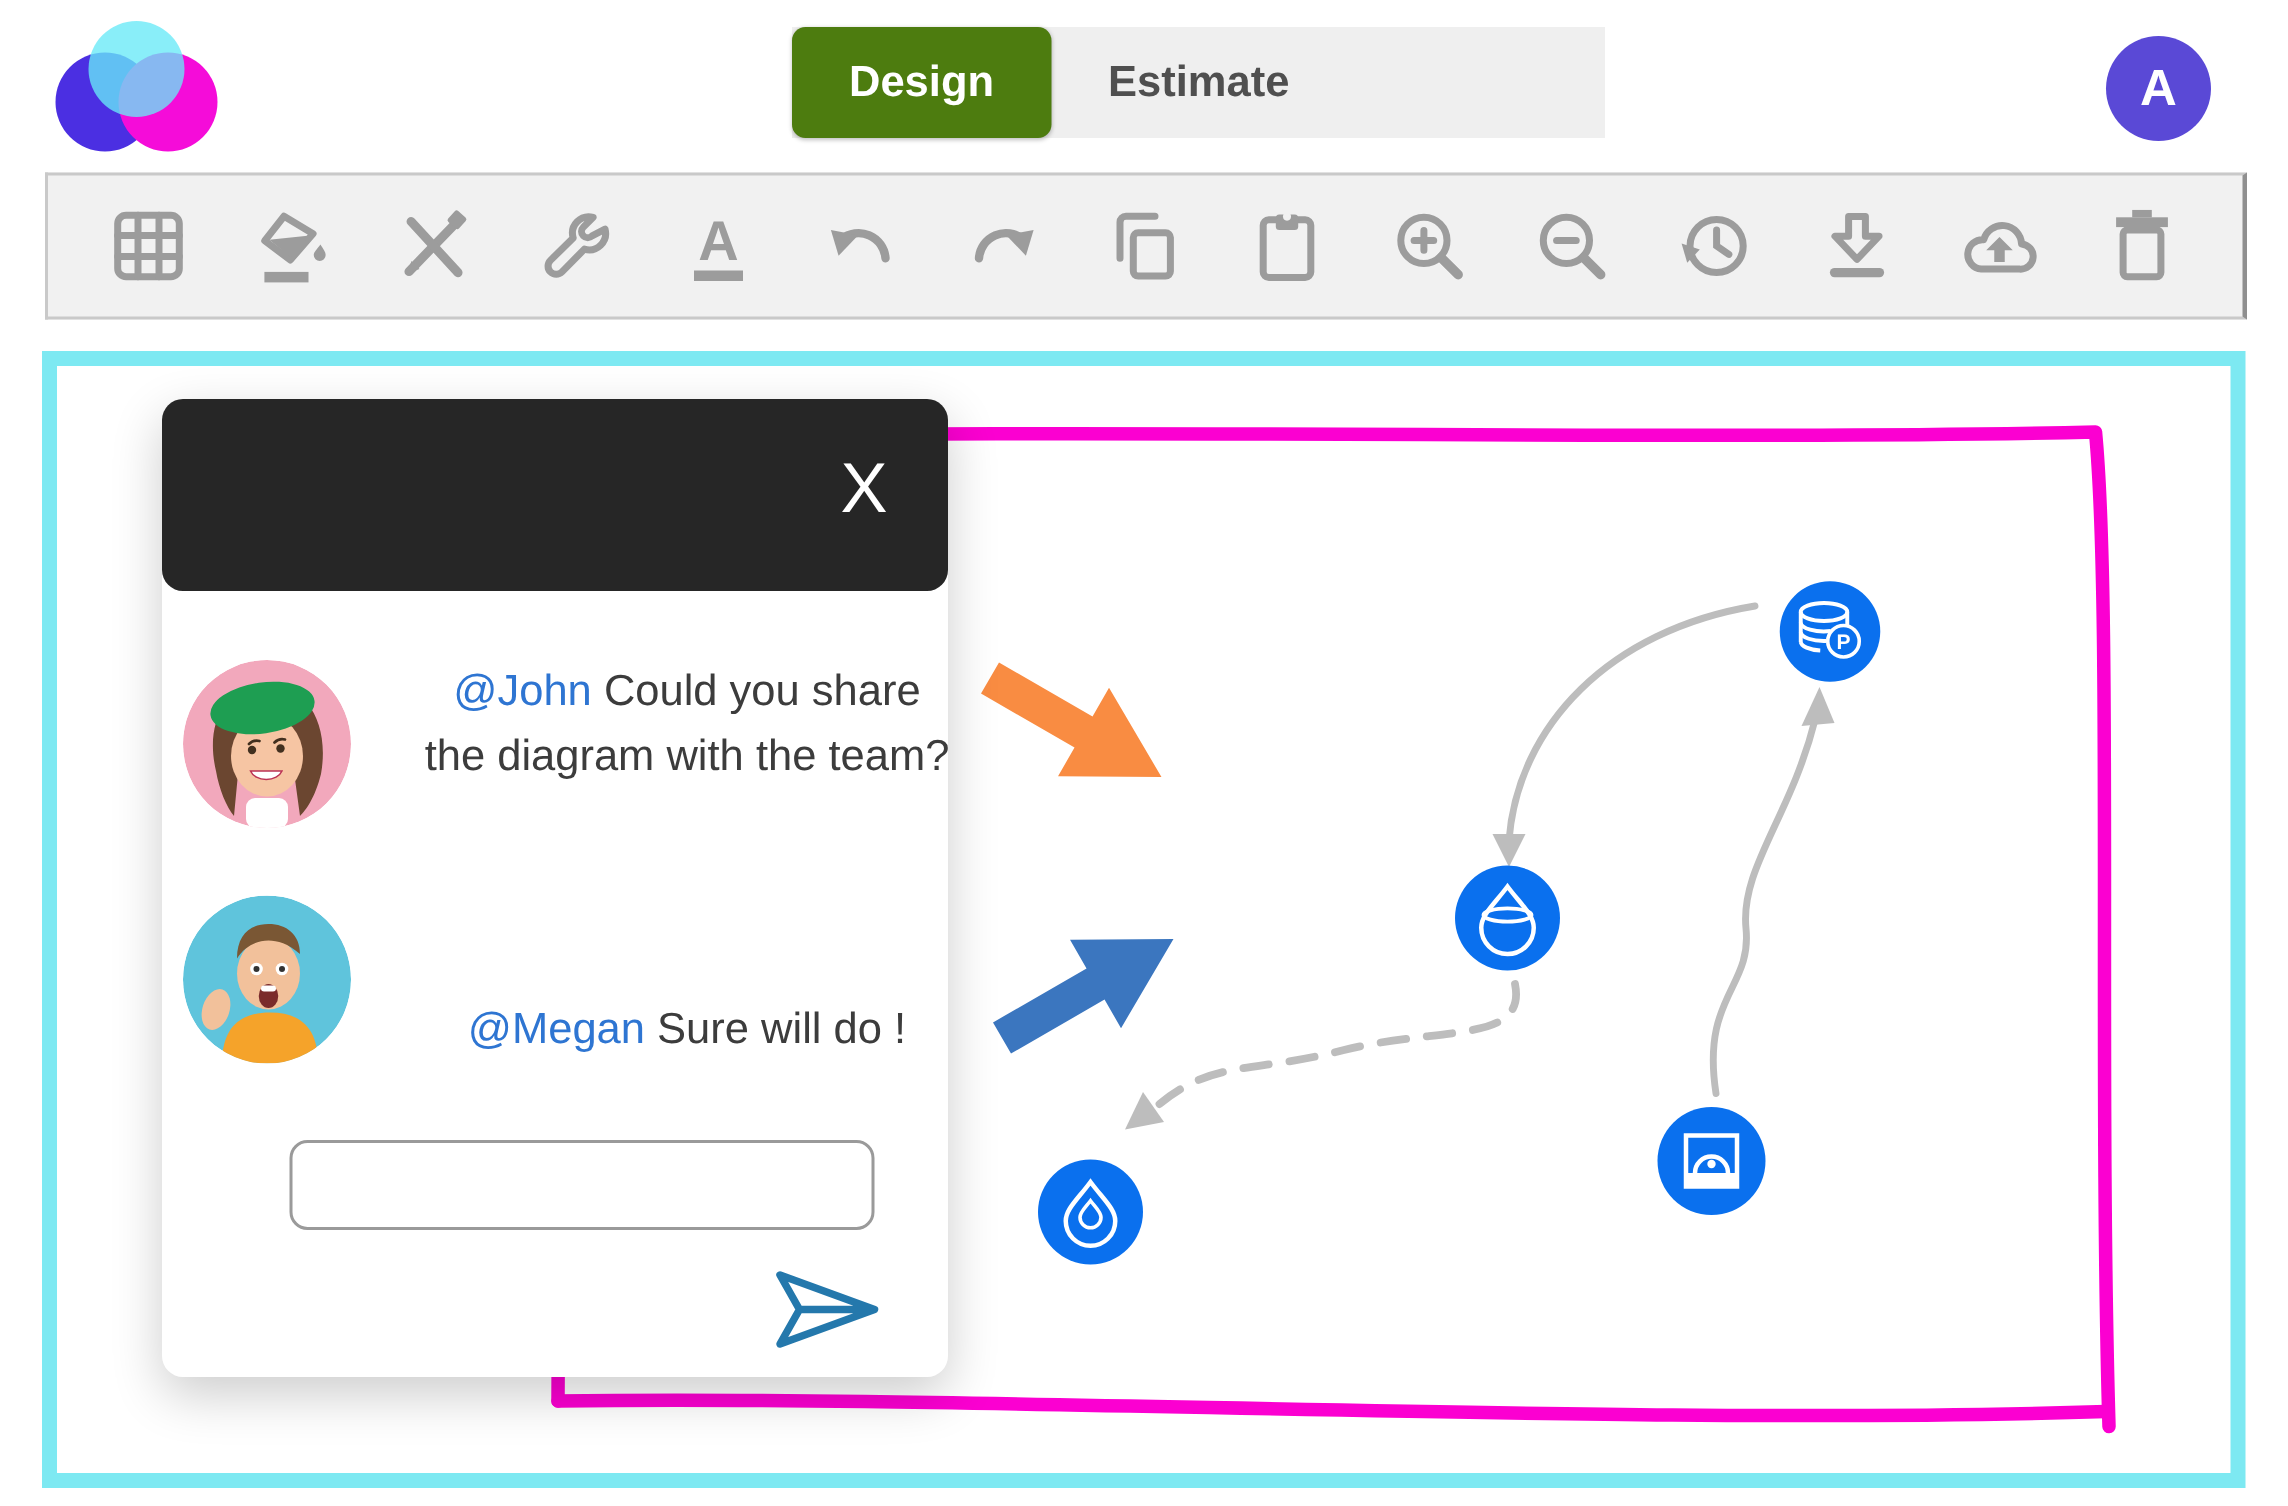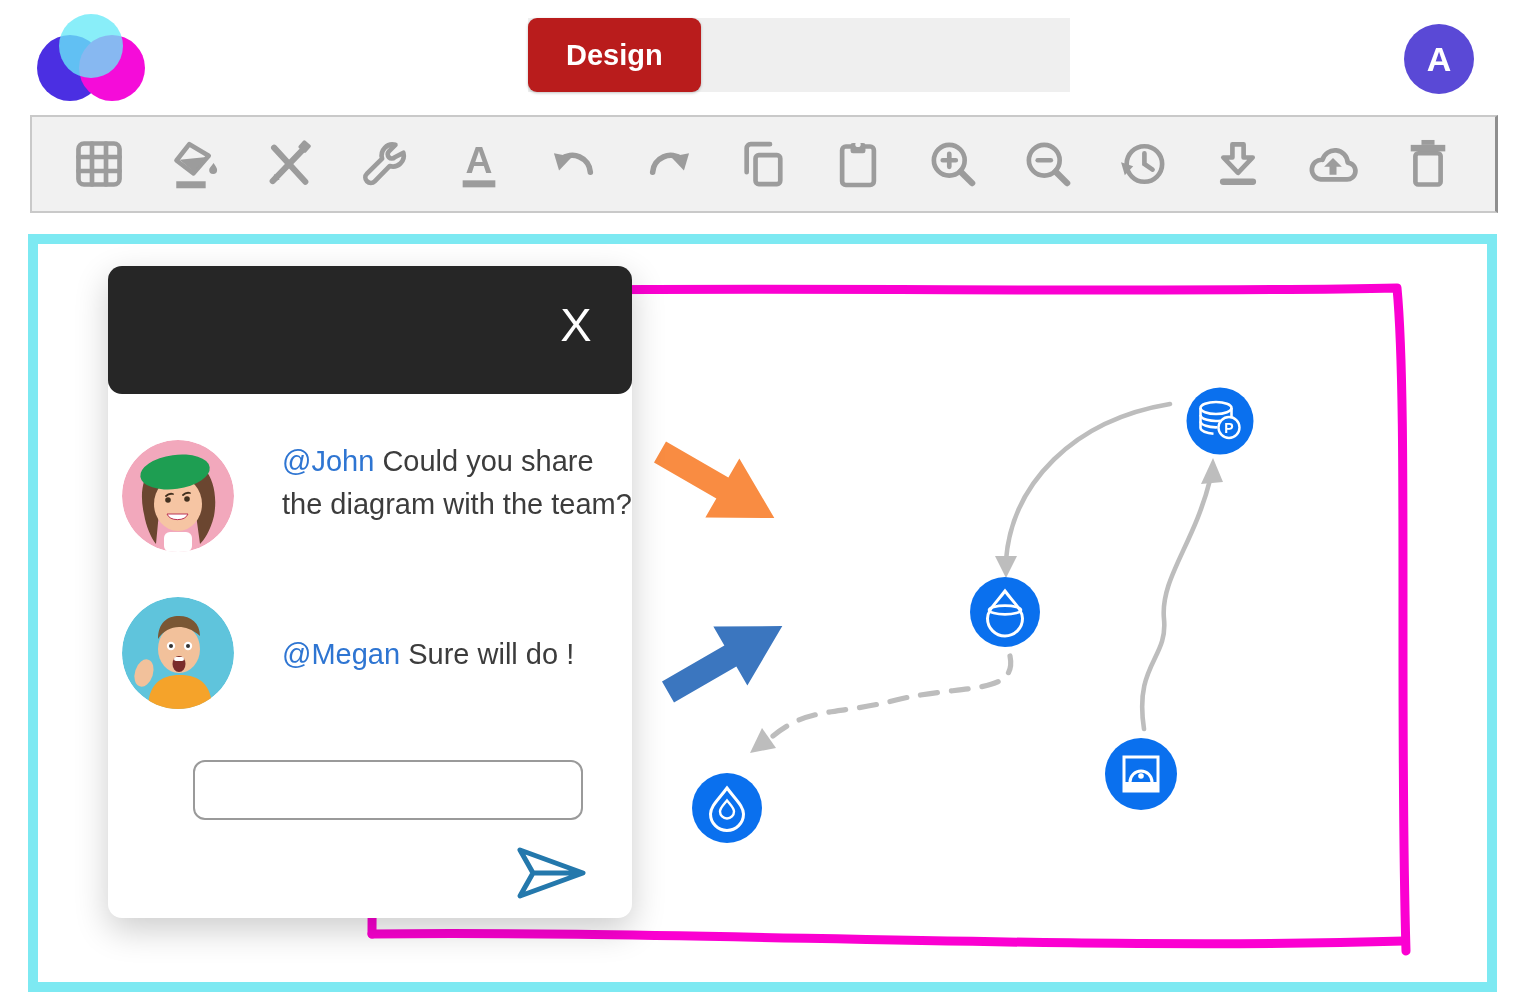--- a/index.html
+++ b/index.html
@@ -6,21 +6,21 @@
   *{box-sizing:border-box;}
   #stage{position:relative;width:1525px;height:1004px;background:#fff;overflow:hidden;
          font-family:"Liberation Sans",sans-serif;}
 
   
   .logo{position:absolute;left:34px;top:6px;width:120px;height:100px;}
   .tabbar{position:absolute;left:528px;top:18px;width:542px;height:74px;background:#efefef;
           display:flex;align-items:center;}
   .tab{font-size:29px;font-weight:bold;color:#4f4f4f;padding:0 38px;height:74px;
        display:flex;align-items:center;cursor:pointer;}
-  .tab.active{background:#b91c1c;color:#fff;border-radius:9px;box-shadow:0 1px 3px rgba(0,0,0,.25);}
+  .tab.active{background:#4d7c0f;color:#fff;border-radius:9px;box-shadow:0 1px 3px rgba(0,0,0,.25);}
   .avatar{position:absolute;left:1404px;top:24px;width:70px;height:70px;border-radius:50%;
           background:#5a49d6;color:#fff;font-size:34px;font-weight:bold;
           display:flex;align-items:center;justify-content:center;}
 
   
   .toolbar{position:absolute;left:30px;top:115px;width:1468px;height:98px;background:#f1f1f1;
            border:2px solid #c9c9c9;border-right:3px solid #8f8f8f;
            display:flex;align-items:center;justify-content:space-between;padding:0 38px;}
   .tool{width:58px;height:58px;display:flex;align-items:center;justify-content:center;
         background:none;border:none;padding:0;cursor:pointer;}
@@ -33,43 +33,44 @@
 
   
   .chat{position:absolute;left:108px;top:266px;width:524px;height:652px;background:#fff;
         border-radius:14px;box-shadow:0 12px 34px rgba(0,0,0,.20);z-index:5;}
   .chat-header{position:absolute;left:0;top:0;width:100%;height:128px;background:#262626;
                border-radius:14px;}
   .chat-close{position:absolute;right:26px;top:22px;width:60px;height:72px;background:none;border:none;
               color:#fff;font-size:47px;font-family:"Liberation Sans",sans-serif;cursor:pointer;}
   .msg{position:absolute;left:14px;display:flex;}
   .msg .pic{width:112px;height:112px;border-radius:50%;overflow:hidden;flex:0 0 112px;}
-  .msg .txt{margin-left:48px;width:352px;font-size:29px;line-height:43px;color:#3c3c3c;}
+  .msg .txt{margin-left:48px;width:352px;font-size:29px;line-height:43px;color:#3c3c3c;text-align:center;}
   .mention{color:#2e75d2;}
   .msg1{top:174px;}
   .msg2{top:331px;}
-  .msg2 .txt{margin-top:36px;}
+  .msg2 .txt{margin-top:68px;}
   .chat-input{position:absolute;left:85px;top:494px;width:390px;height:60px;border:2px solid #9a9a9a;
               border-radius:12px;font-size:26px;padding:0 16px;color:#3c3c3c;outline:none;}
   .send-btn{position:absolute;right:44px;top:578px;width:72px;height:58px;background:none;border:none;
             padding:0;cursor:pointer;}
 </style>
 </head>
 <body>
 
 <div id="stage">
 
   <svg class="logo" viewBox="0 0 120 100">
     <circle cx="36" cy="62" r="33" fill="#4b2fe2"></circle>
     <circle cx="78" cy="62" r="33" fill="#f50cd9"></circle>
     <circle cx="57" cy="40" r="32" fill="#68e9f7" fill-opacity="0.78"></circle>
   </svg>
 
   <div class="tabbar">
     <div class="tab active">Design</div>
+    <div class="tab">Estimate</div>
   </div>
 
   <div class="avatar">A</div>
 
   <div class="toolbar">
     <button class="tool">
       <svg viewBox="0 0 24 24" stroke="#9c9c9c" stroke-width="2" fill="none" stroke-linecap="round" stroke-linejoin="round">
         <rect x="3.2" y="3.2" width="17.6" height="17.6" rx="2.4"></rect>
         <path d="M9,3.2V20.8 M15,3.2V20.8 M3.2,9H20.8 M3.2,15H20.8"></path>
       </svg>

